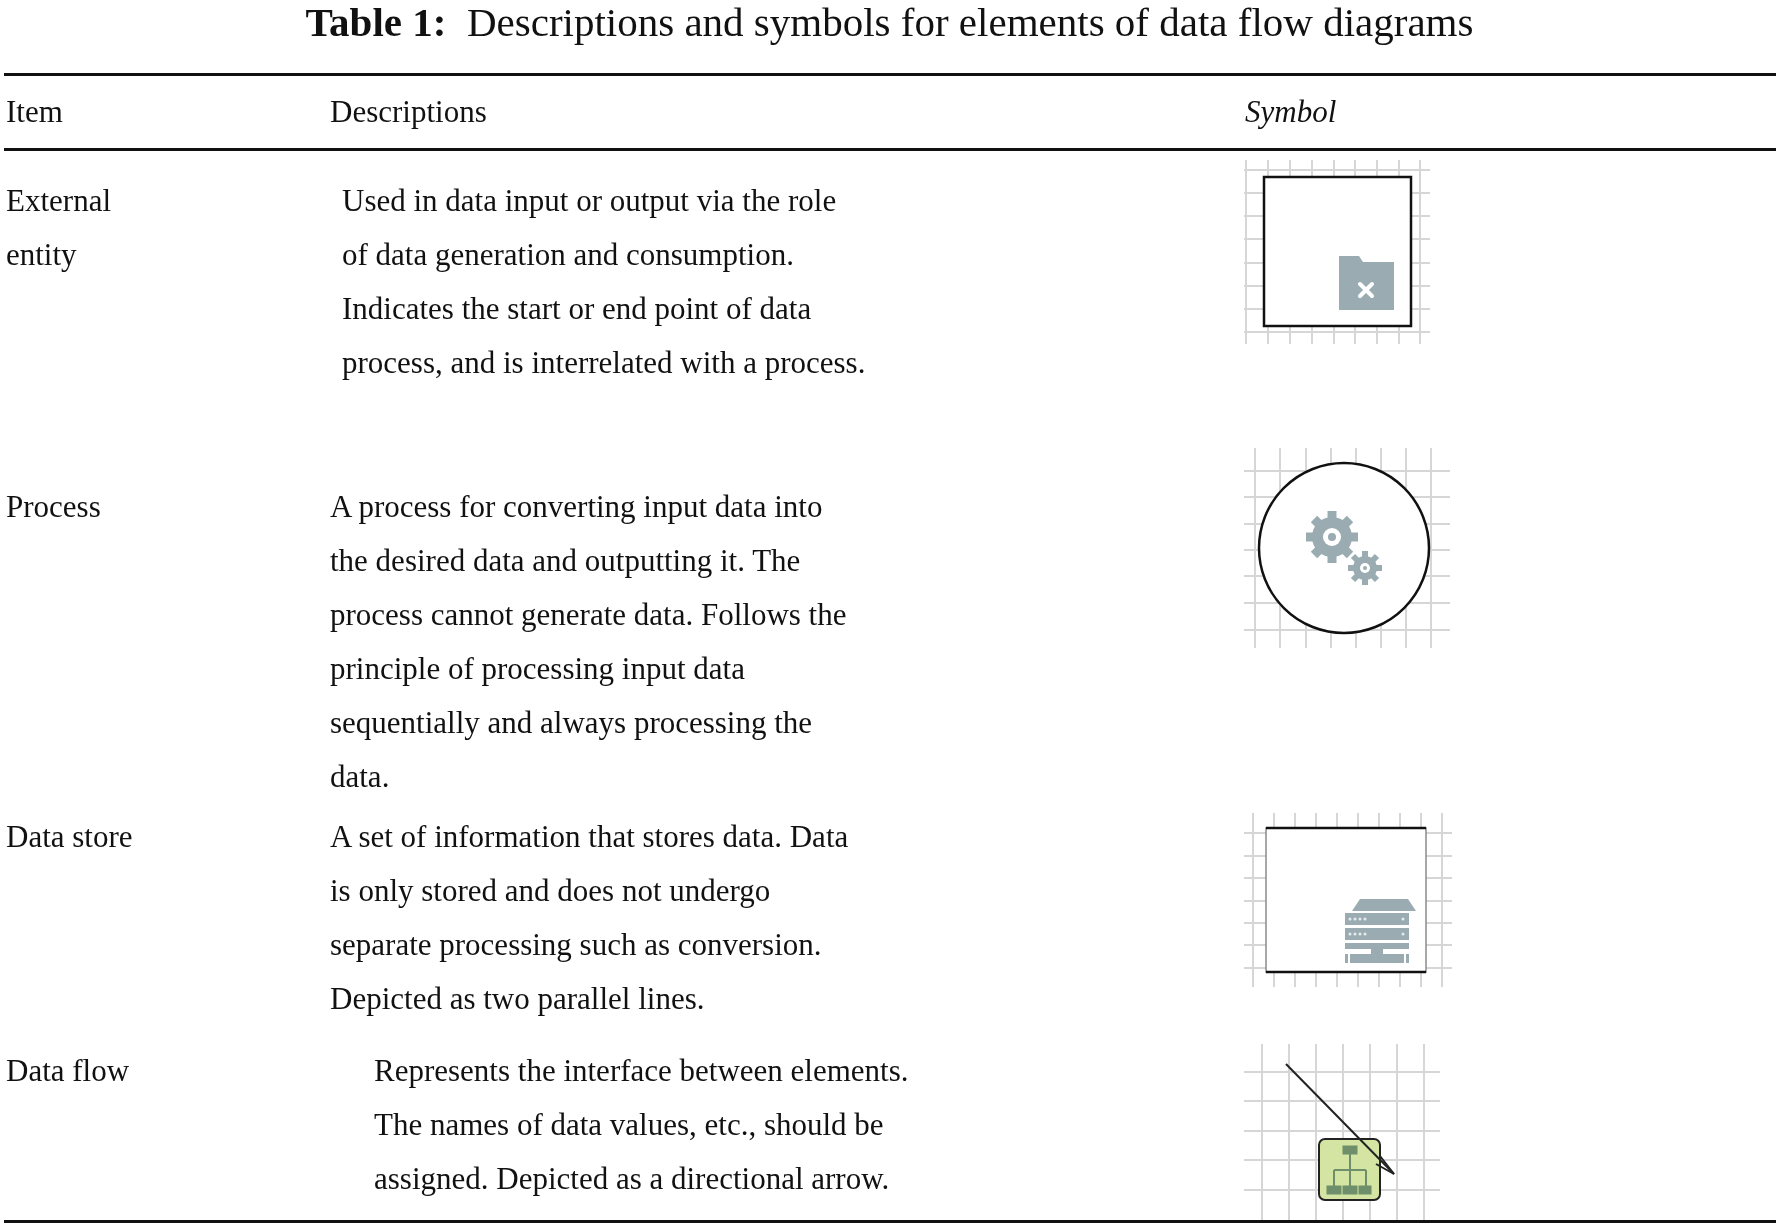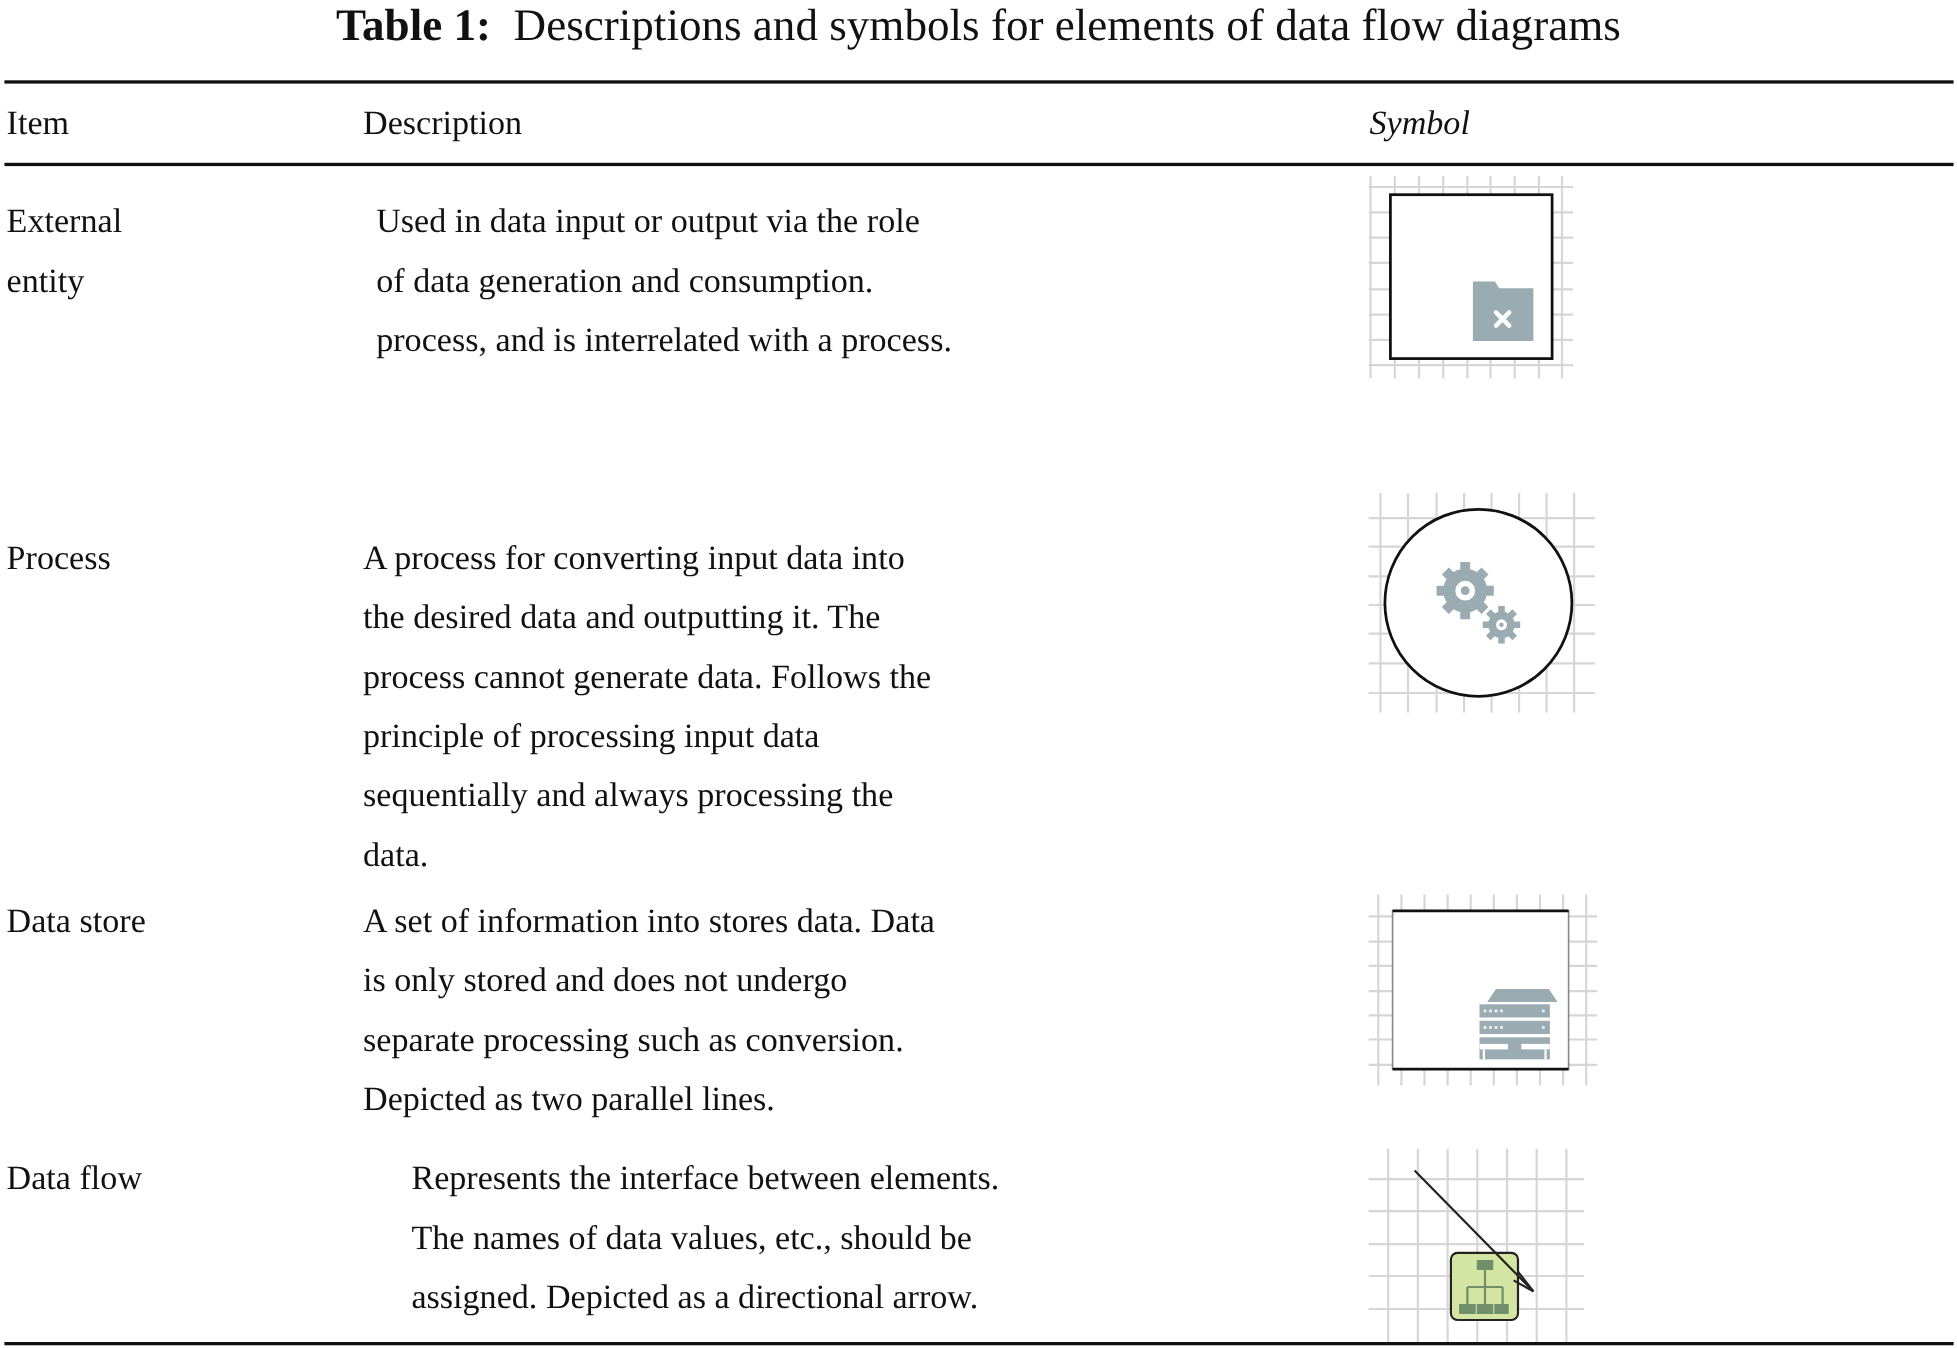--- a/index.html
+++ b/index.html
@@ -19,30 +19,31 @@
 <div class="abs title">
   <b>Table 1:</b>&nbsp;
   <span>Descriptions and symbols for elements of data flow diagrams</span>
 </div>
 
 <div class="rule" style="top:73px;height:3px;"></div>
 <div class="rule" style="top:148px;height:3px;"></div>
 <div class="rule" style="top:1220px;height:3px;"></div>
 
 <div class="abs txt" style="left:6px;top:85px;">Item</div>
-<div class="abs txt" style="left:330px;top:85px;">Description</div>
+<div class="abs txt" style="left:330px;top:85px;">Descriptions</div>
 <div class="abs txt" style="left:1245px;top:85px;font-style:italic;">Symbol</div>
 
 <div class="abs txt" style="left:6px;top:174px;">
   <span class="desc-line">External</span>
   <span class="desc-line">entity</span>
 </div>
 <div class="abs txt" style="left:330px;top:174px;margin-left:12px;">
   <span class="desc-line">Used in data input or output via the role</span>
   <span class="desc-line">of data generation and consumption.</span>
+  <span class="desc-line">Indicates the start or end point of data</span>
   <span class="desc-line">process, and is interrelated with a process.</span>
 </div>
 <svg class="sym" style="left:1244px;top:160px;" width="190" height="184" viewBox="0 0 190 184">
   <g stroke="#d6d6d6" stroke-width="2">
     <line x1="0" y1="10" x2="186" y2="10"></line>
       <line x1="0" y1="33" x2="186" y2="33"></line>
     <line x1="0" y1="56" x2="186" y2="56"></line>
       <line x1="0" y1="79" x2="186" y2="79"></line>
     <line x1="0" y1="103" x2="186" y2="103"></line>
       <line x1="0" y1="126" x2="186" y2="126"></line>
@@ -114,21 +115,21 @@
     </g>
     <circle cx="121" cy="120" r="5" fill="#fff"></circle>
     <circle cx="121" cy="120" r="2" fill="#9aacb1"></circle>
   </g>
 </svg>
 
 <div class="abs txt" style="left:6px;top:810px;">
   <span class="desc-line">Data store</span>
 </div>
 <div class="abs txt" style="left:330px;top:810px;">
-  <span class="desc-line">A set of information into stores data. Data</span>
+  <span class="desc-line">A set of information that stores data. Data</span>
   <span class="desc-line">is only stored and does not undergo</span>
   <span class="desc-line">separate processing such as conversion.</span>
   <span class="desc-line">Depicted as two parallel lines.</span>
 </div>
 <svg class="sym" style="left:1244px;top:813px;" width="208" height="174" viewBox="0 0 208 174">
   <g stroke="#d6d6d6" stroke-width="2">
     <line x1="0" y1="20" x2="208" y2="20"></line>
       <line x1="0" y1="43" x2="208" y2="43"></line>
     <line x1="0" y1="65" x2="208" y2="65"></line>
       <line x1="0" y1="88" x2="208" y2="88"></line>

